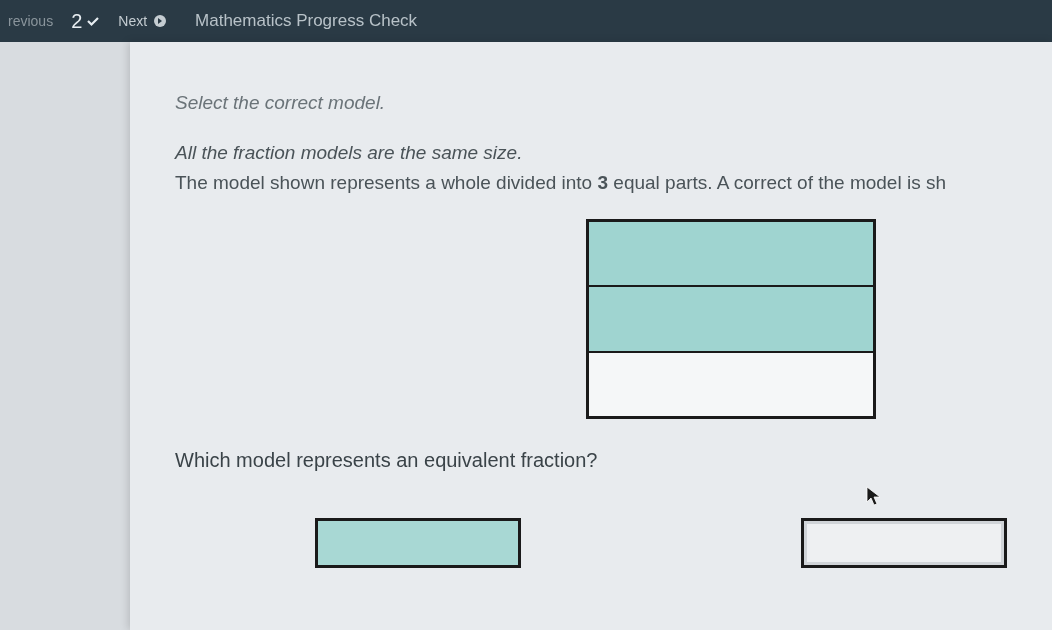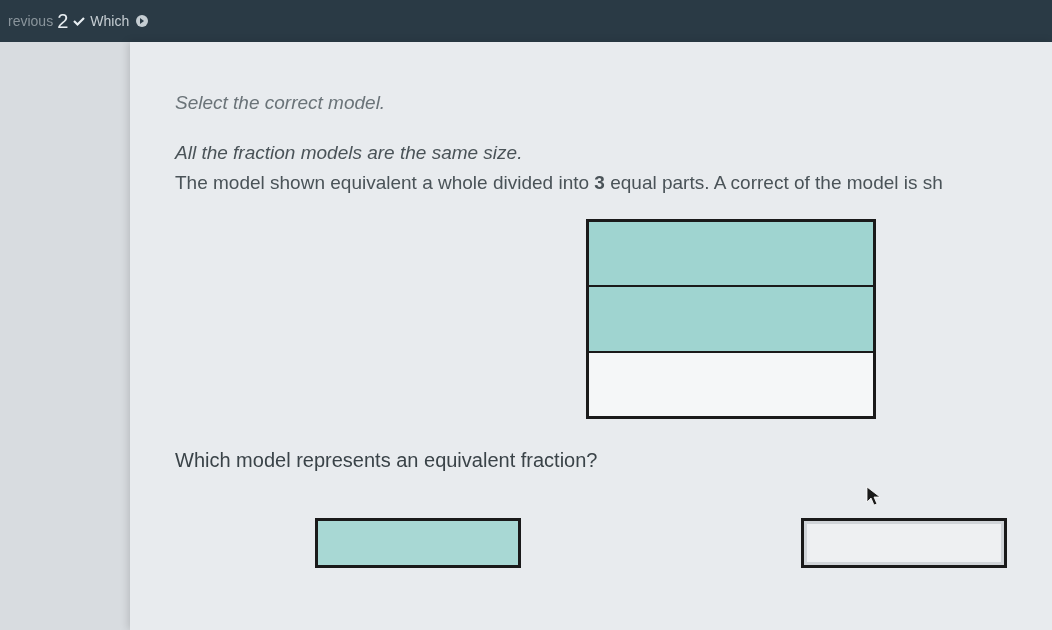--- a/index.html
+++ b/index.html
@@ -16,21 +16,21 @@
       position: relative;
     }
     .navbar {
       background: #2a3a45;
       height: 42px;
       display: flex;
       align-items: center;
       padding: 0 8px;
       color: #c5cdd2;
       font-size: 15px;
-      gap: 4px;
+      gap: 18px;
     }
     .nav-prev {
       color: #8a959c;
       font-size: 14px;
     }
     .nav-current {
       color: #e8eef2;
       font-size: 20px;
       display: flex;
       align-items: center;
@@ -160,43 +160,44 @@
   <span class="nav-prev">revious</span>
   <span class="nav-current">
     <span>2</span>
     <span class="check-icon">
       <svg width="14" height="14" viewBox="0 0 14 14">
           <path d="M2 7 L5.5 10.5 L12 4" stroke="#e8eef2" stroke-width="2.2" fill="none"></path>
         </svg>
     </span>
   </span>
   <span class="nav-next">
-    <span>Which</span>
+    <span>Next</span>
     <span class="arrow-icon">
       <svg width="14" height="14" viewBox="0 0 14 14">
           <circle cx="7" cy="7" r="6" fill="#c5cdd2"></circle>
           <path d="M5 4 L9 7 L5 10 Z" fill="#2a3a45"></path>
         </svg>
     </span>
   </span>
+  <span class="nav-title">Mathematics Progress Check</span>
 </div>
 
 <div class="drag-handle">
   <svg width="14" height="14" viewBox="0 0 14 14">
       <path d="M7 1 L9 3 L5 3 Z M7 13 L5 11 L9 11 Z M1 7 L3 5 L3 9 Z M13 7 L11 9 L11 5 Z" fill="#5a6368"></path>
       <circle cx="7" cy="7" r="1.2" fill="#5a6368"></circle>
     </svg>
 </div>
 
 <div class="page">
   <div class="content">
     <div class="instruction">Select the correct model.</div>
     <div class="line1">All the fraction models are the same size.</div>
     <div class="line2">
-      <span>The model shown equivalent a whole divided into </span><span class="bold">3</span><span> equal parts. A correct of the model is sh</span>
+      <span>The model shown represents a whole divided into </span><span class="bold">3</span><span> equal parts. A correct of the model is sh</span>
     </div>
 
     <div class="model-container">
       <div class="fraction-model">
         <div class="fraction-part shaded"></div>
         <div class="fraction-part shaded"></div>
         <div class="fraction-part"></div>
       </div>
     </div>
 

